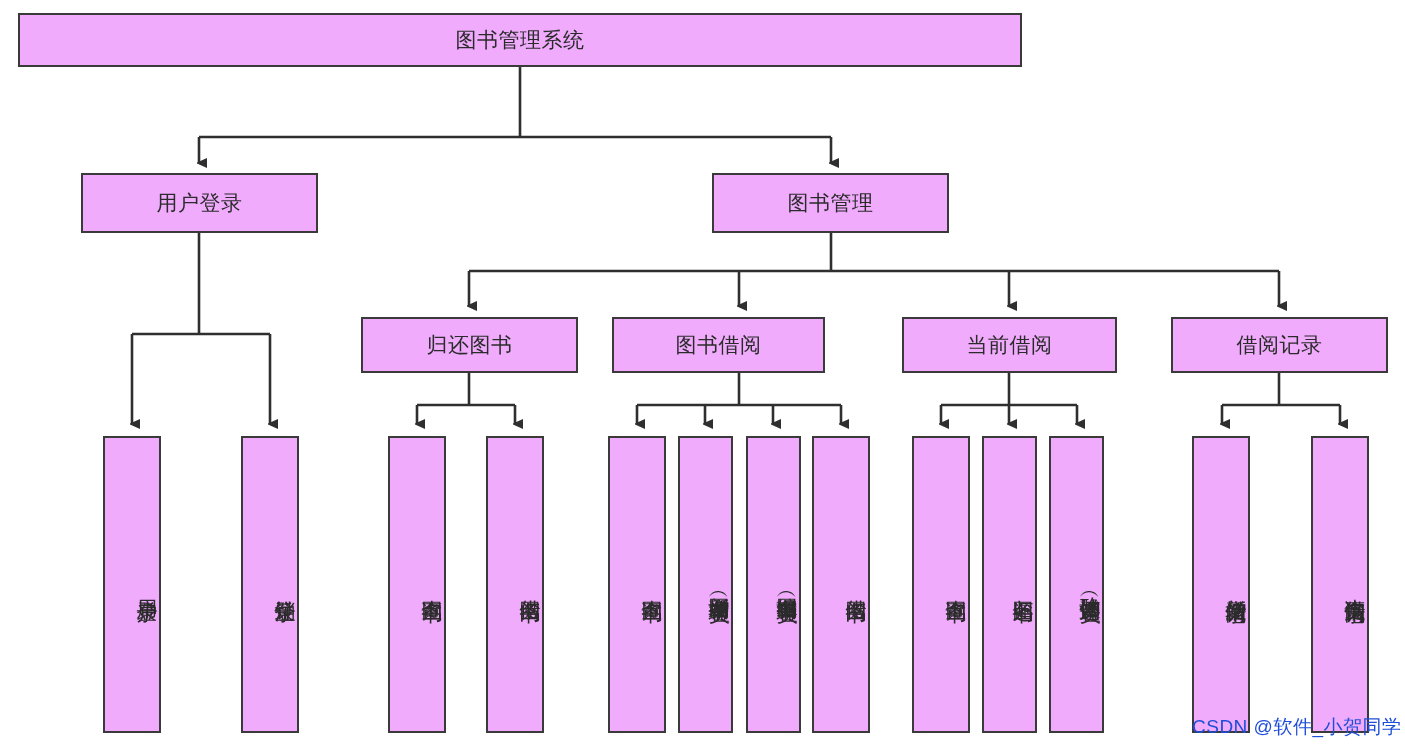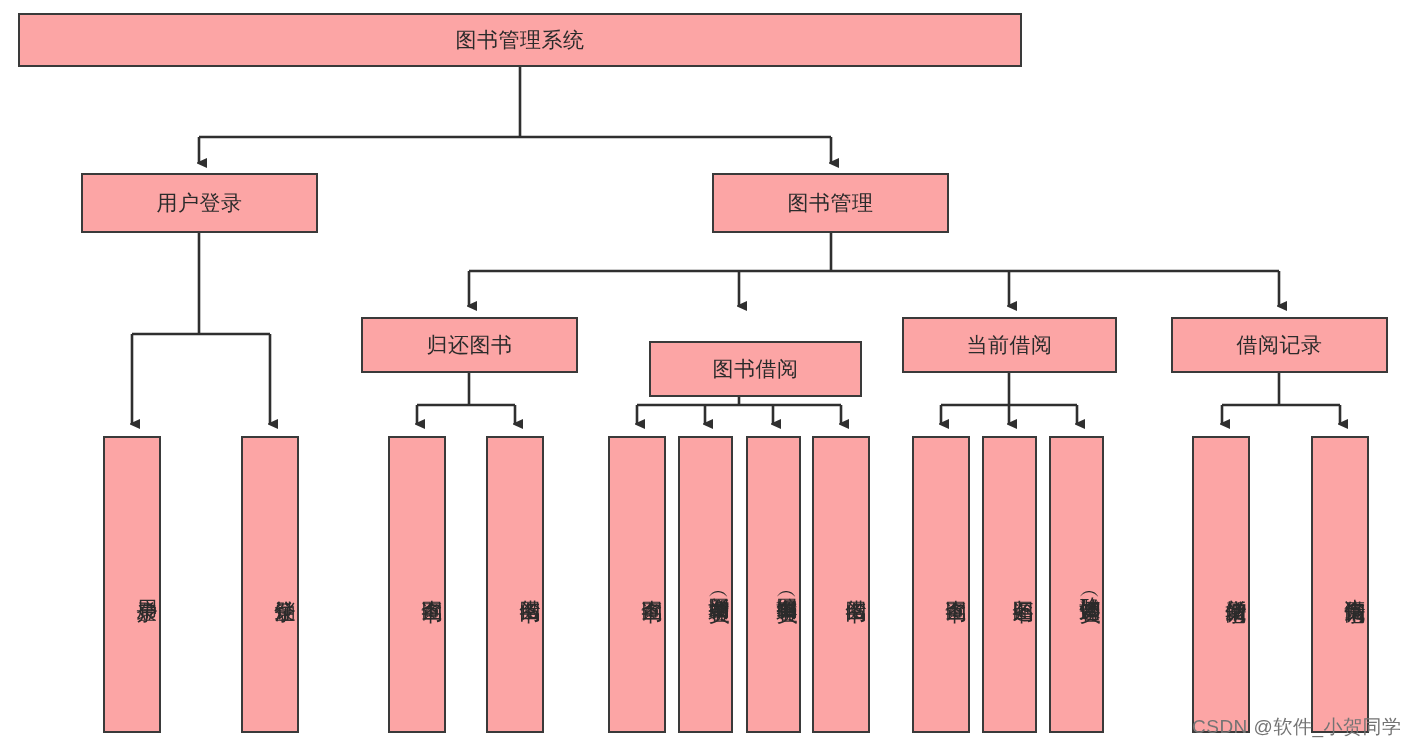--- a/index.html
+++ b/index.html
@@ -22,21 +22,21 @@
     left: 0;
     top: 0;
     width: 1405px;
     height: 747px;
     pointer-events: none;
   }
   .node {
     position: absolute;
     box-sizing: border-box;
     border: 2px solid #3a3a3a;
-    background: #fca5a5;
+    background: #f0abfc;
     display: flex;
     align-items: center;
     justify-content: center;
     color: #2b2b2b;
   }
   .node.horiz {
     font-size: 21px;
     letter-spacing: 0.5px;
   }
   .node.vert {
@@ -54,21 +54,21 @@
   }
   .node.vert.vtop {
     align-items: flex-start;
   }
   .node-label {
     display: block;
   }
   .watermark {
     position: absolute;
     font-size: 19px;
-    color: #737373;
+    color: #1d4ed8;
     white-space: nowrap;
     letter-spacing: 0.5px;
     user-select: none;
   }
 </style>
 </head>
 <body>
 
 <div id="canvas">
 
@@ -129,21 +129,21 @@
   <div class="node horiz" style="left:81px; top:173px; width:237px; height:60px;">
     <span class="node-label">用户登录</span>
   </div>
   <div class="node horiz" style="left:712px; top:173px; width:237px; height:60px;align-items:center;">
     <span class="node-label">图书管理</span>
   </div>
 
   <div class="node horiz" style="left:361px; top:317px; width:217px; height:56px;">
     <span class="node-label">归还图书</span>
   </div>
-  <div class="node horiz" style="left:649px; top:317px; width:213px; height:56px;margin-top:24px;">
+  <div class="node horiz" style="left:612px; top:317px; width:213px; height:56px;">
     <span class="node-label">图书借阅</span>
   </div>
   <div class="node horiz" style="left:902px; top:317px; width:215px; height:56px;">
     <span class="node-label">当前借阅</span>
   </div>
   <div class="node horiz" style="left:1171px; top:317px; width:217px; height:56px;">
     <span class="node-label">借阅记录</span>
   </div>
 
   <div class="node vert" style="left:103px; top:436px; width:58px; height:297px;">

